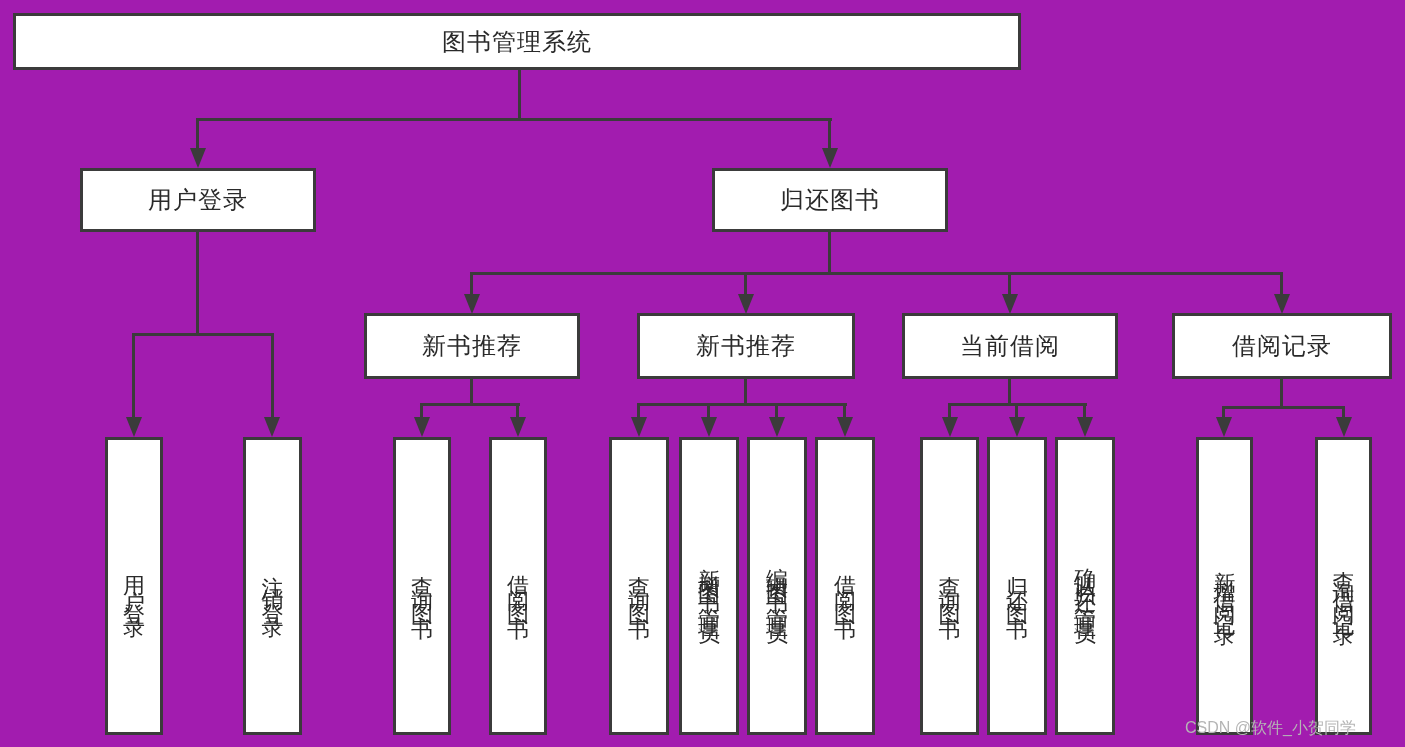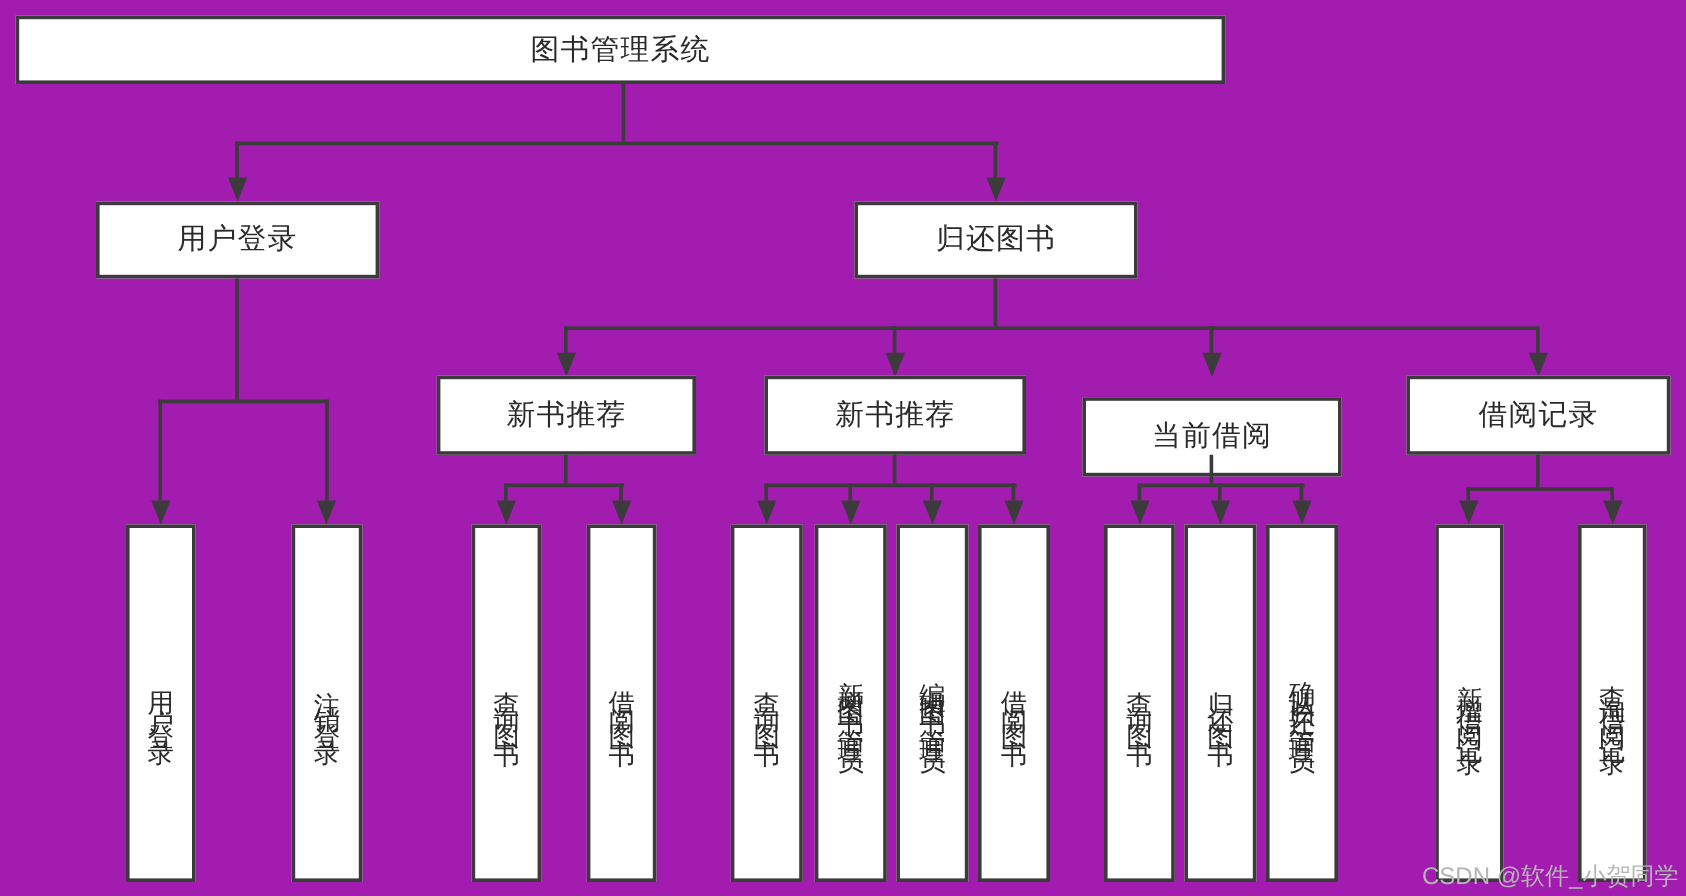--- a/index.html
+++ b/index.html
@@ -47,21 +47,21 @@
     position: absolute;
     width: 0; height: 0;
     border-left: 8px solid transparent;
     border-right: 8px solid transparent;
     border-top: 20px solid var(--line);
   }
   .watermark {
     position: absolute;
     left: 1185px;
     top: 718px;
-    font-size: 20px;
+    font-size: 16px;
     line-height: 1.3;
     color: var(--wm);
     white-space: nowrap;
     z-index: 5;
   }
 </style>
 </head>
 <body>
 
 <div class="canvas">
@@ -101,21 +101,21 @@
   <div class="a" style="left:1002px; top:294px;"></div>
   <div class="v" style="left:1280px; top:272px; height:22px;"></div>
   <div class="a" style="left:1274px; top:294px;"></div>
 
   <div class="box" style="left:364px; top:313px; width:216px; height:66px;">
     <span class="hlabel">新书推荐</span>
   </div>
   <div class="box" style="left:637px; top:313px; width:218px; height:66px;">
     <span class="hlabel">新书推荐</span>
   </div>
-  <div class="box" style="left:902px; top:331px; width:216px; height:66px;text-align:right;">
+  <div class="box" style="left:902px; top:313px; width:216px; height:66px;text-align:right;">
     <span class="hlabel">当前借阅</span>
   </div>
   <div class="box" style="left:1172px; top:313px; width:220px; height:66px;">
     <span class="hlabel">借阅记录</span>
   </div>
 
   <div class="v" style="left:470px; top:379px; height:24px;"></div>
   <div class="h" style="left:420px; top:403px; width:100px;"></div>
   <div class="v" style="left:420px; top:403px; height:14px;"></div>
   <div class="a" style="left:414px; top:417px;"></div>

